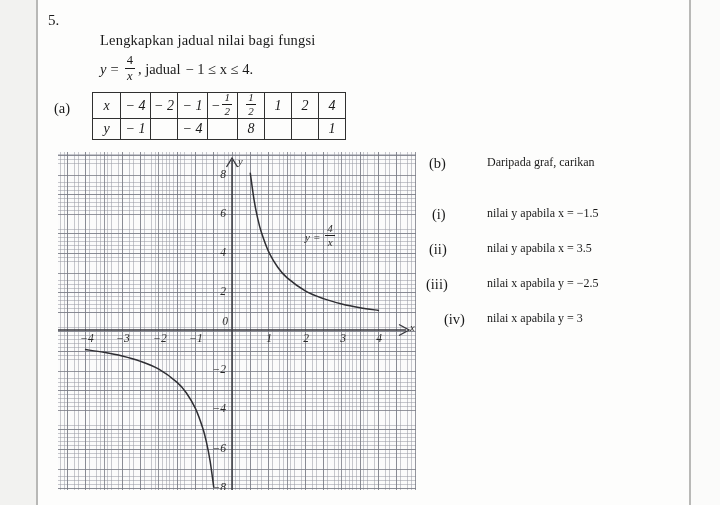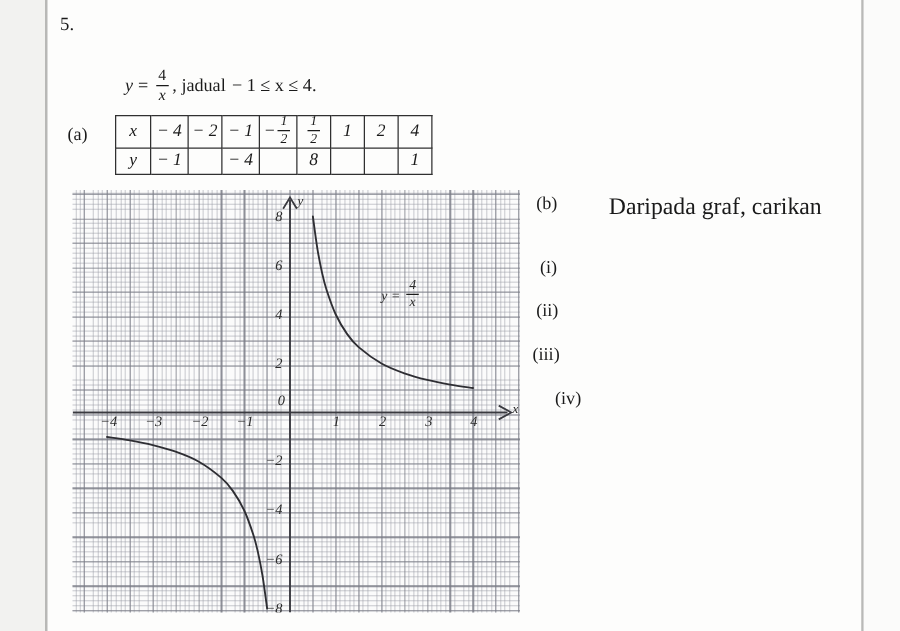--- a/index.html
+++ b/index.html
@@ -168,21 +168,21 @@
   }
 
   
   .rlabel {
     position: absolute;
     font-size: 14.5px;
     font-family: "Liberation Serif", serif;
   }
   .rtext {
     position: absolute;
-    font-size: 19px;
+    font-size: 12px;
     font-family: "Liberation Serif", serif;
     white-space: nowrap;
   }
   .ghost {
     position: absolute;
     color: rgba(120,120,128,0.13);
     font-size: 12px;
     font-family: "Liberation Serif", serif;
     pointer-events: none;
     white-space: nowrap;
@@ -195,20 +195,21 @@
 
   <div class="scan-left-margin"></div>
   <div class="scan-border-left"></div>
   <div class="scan-border-right"></div>
   <div class="scan-right-margin"></div>
 
   <div class="ghost" style="left:160px; top:16px;">&nbsp;</div>
 
   <div class="qnum">5.</div>
 
+  <div class="stem">Lengkapkan  jadual  nilai  bagi  fungsi</div>
 
   <div class="stem-line2">
     <span class="ital">y</span>
     <span style="margin:0 4px;">=</span>
     <span class="frac">
       <span class="num">4</span>
       <span class="bar"></span>
       <span class="den">x</span>
     </span>
     <span style="margin-left:1px;">, jadual</span>
@@ -307,20 +308,24 @@
         <span class="bar"></span>
         <span class="den">x</span>
       </span>
     </div>
   </div>
 
   <div class="rlabel" style="left:429px; top:155px;">(b)</div>
   <div class="rtext" style="left:487px; top:155px;">Daripada graf, carikan</div>
 
   <div class="rlabel" style="left:432px; top:206px;">(i)</div>
+  <div class="rtext" style="left:487px; top:206px;">nilai y apabila x = −1.5</div>
 
   <div class="rlabel" style="left:429px; top:241px;">(ii)</div>
+  <div class="rtext" style="left:487px; top:241px;">nilai y apabila x = 3.5</div>
 
   <div class="rlabel" style="left:426px; top:276px;text-align:center;">(iii)</div>
+  <div class="rtext" style="left:487px; top:276px;">nilai x apabila y = −2.5</div>
 
   <div class="rlabel" style="left:444px; top:311px;">(iv)</div>
+  <div class="rtext" style="left:487px; top:311px;">nilai x apabila y = 3</div>
 
 </div>
 
 </body></html>

